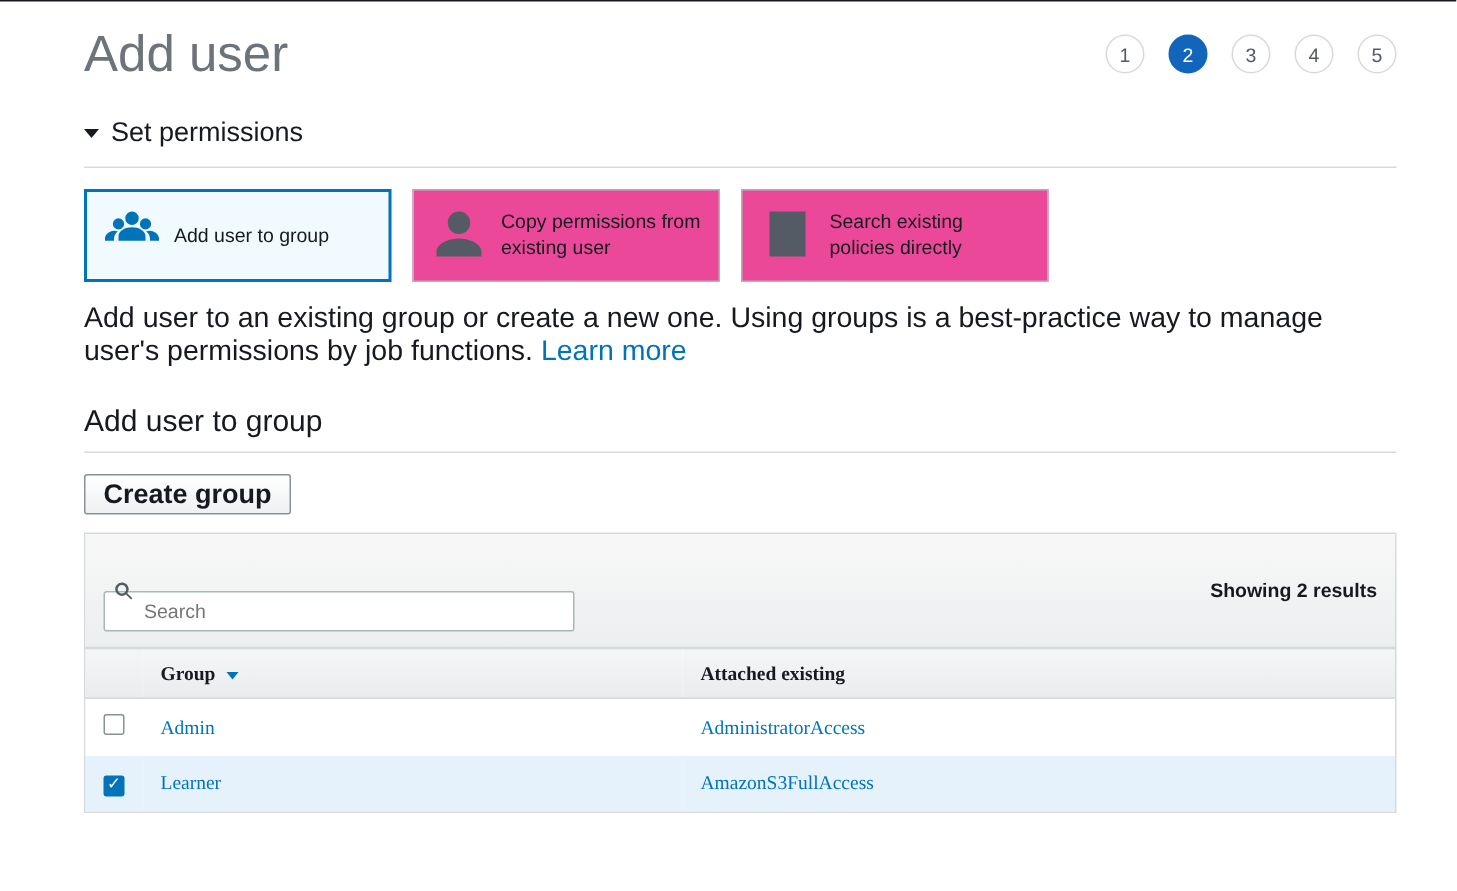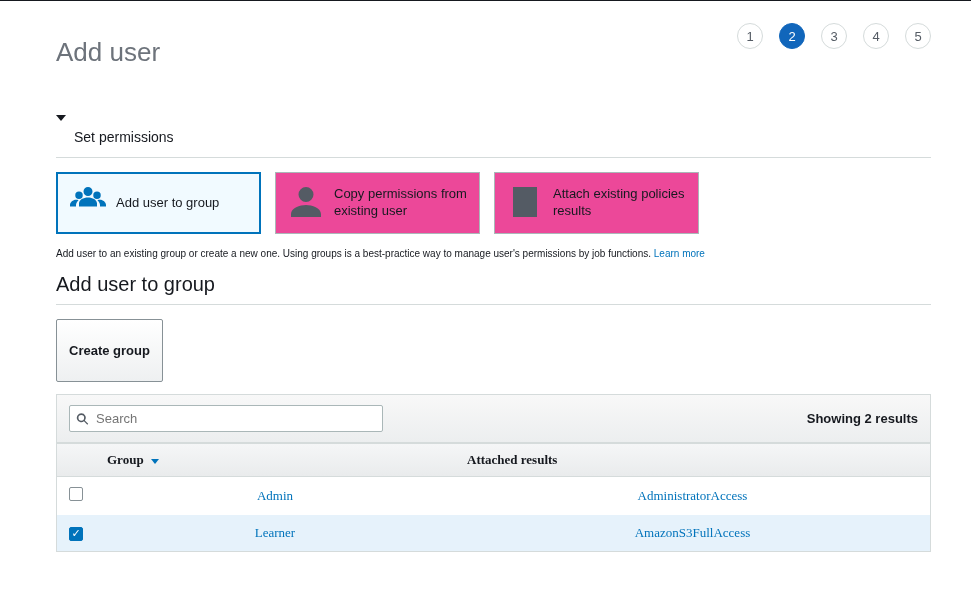--- a/index.html
+++ b/index.html
@@ -11,24 +11,23 @@
     }
     .top-rule { height: 1px; background: #16191f; }
     .container { padding: 16px 40px 0 56px; }
     .header-row {
       display: flex;
       justify-content: space-between;
       align-items: flex-start;
       margin-bottom: 22px;
     }
     .page-title {
-      font-size: 26px;
+      font-size: 34px;
       font-weight: 400;
       color: #6d737b;
-      margin-top: 20px;
     }
     .steps { display: flex; gap: 16px; margin-top: 6px; }
     .step {
       width: 26px; height: 26px;
       border-radius: 50%;
       border: 1px solid #d5dbdb;
       display: flex; align-items: center; justify-content: center;
       font-size: 13px;
       color: #545b64;
       background: #fff;
@@ -44,50 +43,50 @@
       align-items: center;
       gap: 8px;
       margin-bottom: 12px;
     }
     .caret-down {
       width: 0; height: 0;
       border-left: 5px solid transparent;
       border-right: 5px solid transparent;
       border-top: 6px solid #16191f;
     }
-    .section-title { font-size: 14px; font-weight: 400; margin-top: 39px; }
+    .section-title { font-size: 18px; font-weight: 400; }
     .hr { height: 1px; background: #d5dbdb; margin-bottom: 14px; }
     .cards { display: flex; gap: 14px; margin-bottom: 14px; }
     .card {
       width: 205px;
       height: 62px;
       border: 1px solid #aab7b8;
       display: flex;
       align-items: center;
       gap: 10px;
       padding: 8px 12px;
       cursor: pointer;
       background: #ec4899;
     }
     .card.selected {
       border: 2px solid #0073bb;
       background: #f1faff;
     }
     .card-icon { width: 36px; height: 36px; flex-shrink: 0; fill: #545b64; }
     .card.selected .card-icon { fill: #0073bb; }
     .card-label { font-size: 13px; color: #16191f; line-height: 1.3; }
-    .help-text { font-size: 10px; color: #16191f; margin-bottom: 14px; }
+    .help-text { font-size: 19px; color: #16191f; margin-bottom: 24px; }
     .help-text a { color: #0073bb; text-decoration: none; }
     .subsection-title { font-size: 20px; font-weight: 400; margin-bottom: 8px; }
     .btn-row { display: flex; gap: 8px; margin-bottom: 12px; }
     .btn {
       border: 1px solid #879196;
       background: linear-gradient(#fff, #eef0f1);
-      padding: 23px 12px;
-      font-size: 13px;
+      padding: 2px 12px;
+      font-size: 18px;
       border-radius: 2px;
       cursor: pointer;
       display: inline-flex;
       align-items: center;
       gap: 6px;
       color: #16191f;
     }
     .btn-bold { font-weight: 700; }
     .table-wrap {
       border: 1px solid #d5dbdb;
@@ -103,20 +102,21 @@
     .search-box {
       position: relative;
       width: 314px;
     }
     .search-box input {
       width: 100%;
       padding: 5px 8px 5px 26px;
       border: 1px solid #aab7b8;
       border-radius: 2px;
       font-size: 13px;
+      margin-top: 28px;
     }
     .search-icon-svg {
       position: absolute;
       left: 7px; top: 50%;
       transform: translateY(-50%);
       width: 13px; height: 13px;
       fill: #545b64;
     }
     .results-text { font-size: 13px; font-weight: 700; color: #16191f; }
     table { width: 100%; border-collapse: collapse; font-family: Liberation Serif, serif; }
@@ -131,21 +131,21 @@
       border-bottom: 1px solid #d5dbdb;
       border-top: 1px solid #d5dbdb;
     }
     th.col-check { width: 38px; }
     th.col-group { width: 360px; }
     td {
       padding: 10px 12px;
       font-size: 13px;
       border-bottom: 0;
     }
-    tbody tr { background: #fff; text-align: center; }
+    tbody tr { background: #fff; }
     tbody tr.selected { background: #e6f2fb; margin-left: 40px; }
     .link { color: #0073bb; text-decoration: none; cursor: pointer; }
     .checkbox {
       width: 14px; height: 14px;
       border: 1px solid #879196;
       border-radius: 2px;
       background: #fff;
       display: inline-flex;
       align-items: center;
       justify-content: center;
@@ -231,21 +231,21 @@
       <div class="card">
         <span><svg class="card-icon" viewBox="0 0 24 24">
             <path d="M12 12a5 5 0 1 1 0-10 5 5 0 0 1 0 10zm0 2c4 0 10 2 10 6v2H2v-2c0-4 6-6 10-6z"></path>
           </svg></span>
         <span class="card-label">Copy permissions from existing user</span>
       </div>
       <div class="card">
         <span><svg class="card-icon" viewBox="0 0 24 24">
             <path d="M4 2h16v20H4V2zm3 5h10v1.5H7V7zm0 3.5h10V12H7v-1.5zm0 3.5h10v1.5H7V14zm0 3.5h7V19H7v-1.5z"></path>
           </svg></span>
-        <span class="card-label">Attach existing policies results</span>
+        <span class="card-label">Search existing policies directly</span>
       </div>
     </div>
 
   <p class="help-text">
     <span>Add user to an existing group or create a new one. Using groups is a best-practice way to manage user's permissions by job functions. </span><a href="#" class="link">Learn more</a>
   </p>
 
   <div class="subsection-title">Add user to group</div>
   <div class="hr"></div>
 
@@ -264,21 +264,21 @@
       <span class="results-text">Showing 2 results</span>
     </div>
     <table>
       <thead>
         <tr>
           <th class="col-check"></th>
           <th class="col-group">
             <span>Group</span>
             <span class="sort-caret"></span>
           </th>
-          <th>Attached results</th>
+          <th>Attached existing</th>
         </tr>
       </thead>
       <tbody id="tbody">
           <tr>
             <td><span class="checkbox"></span></td>
             <td><a class="link">Admin</a></td>
             <td><a class="link">AdministratorAccess</a></td>
           </tr>
           <tr class="selected">
             <td><span class="checkbox checked"></span></td>

